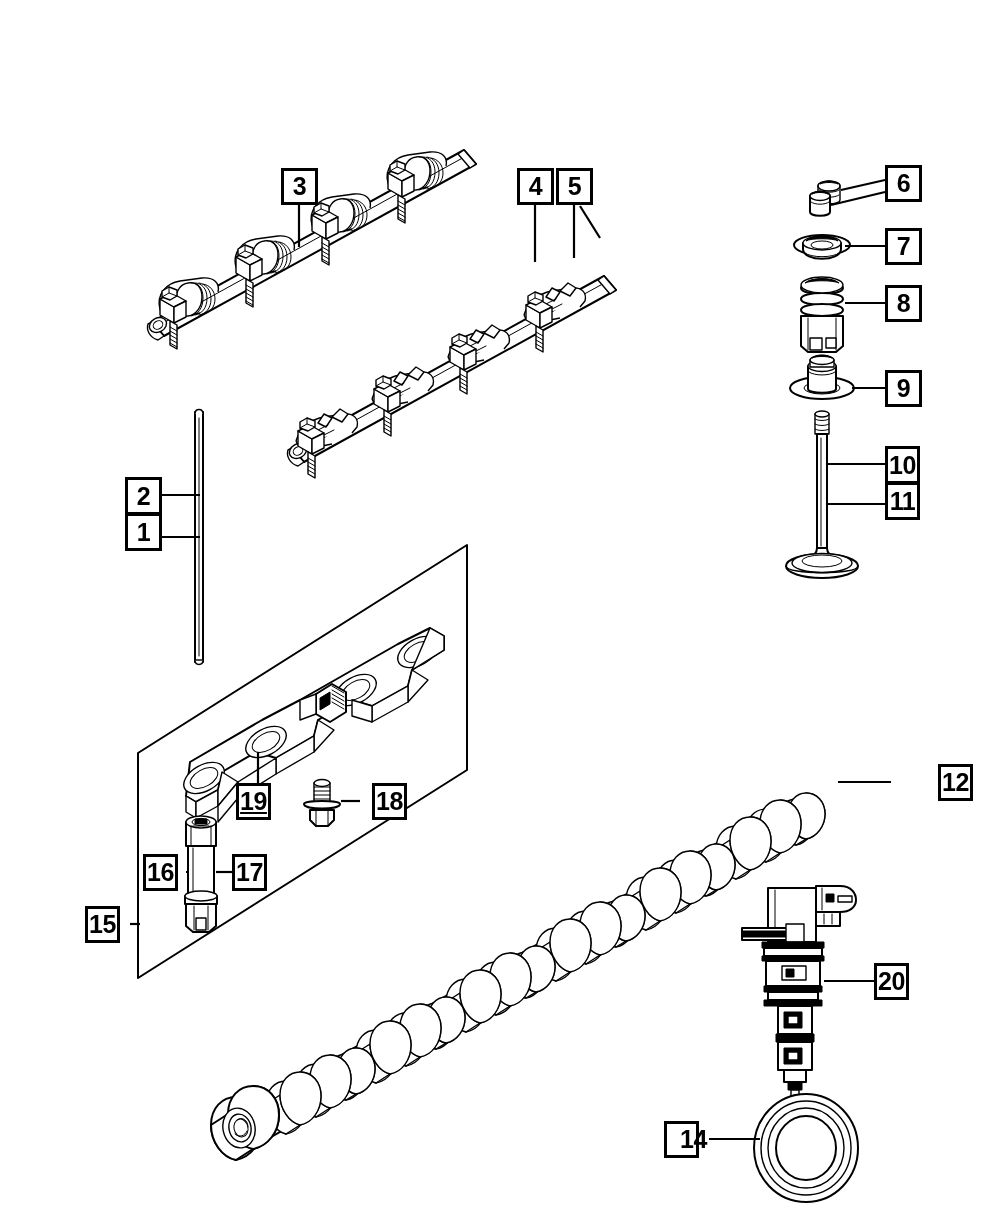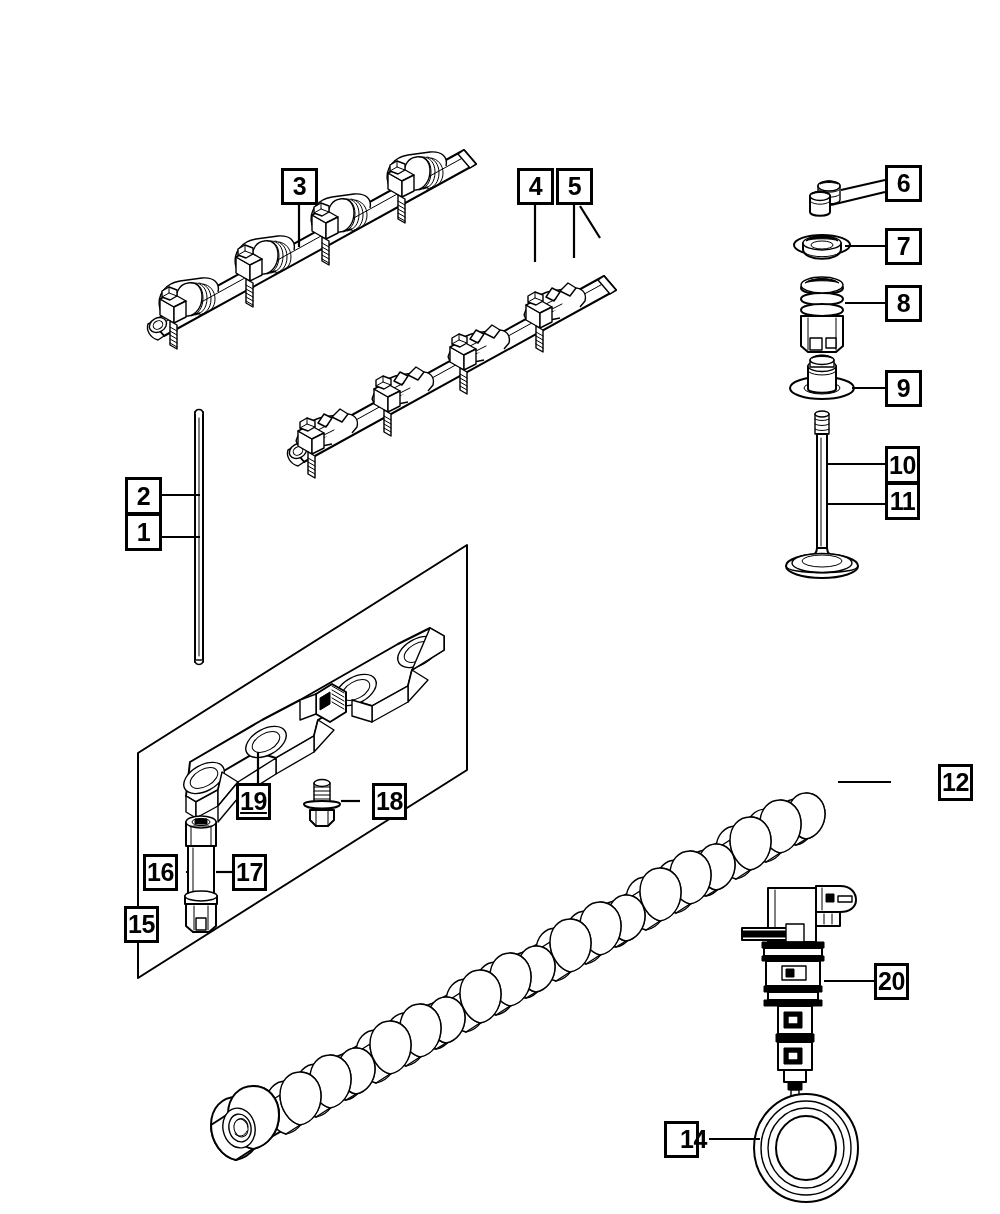--- a/index.html
+++ b/index.html
@@ -485,19 +485,19 @@
 <div class="callout w1" style="left:885px;top:285px;">8</div>
 <div class="callout w1" style="left:885px;top:370px;">9</div>
 
 <div class="callout w2 stack-top" style="left:885px;top:446px;">10</div>
 <div class="callout w2 stack-bot" style="left:885px;top:483px;">11</div>
 
 <div class="callout w2" style="left:891px;top:764px;margin-left:47px;">12</div>
 <div class="callout w2" style="left:874px;top:963px;">20</div>
 <div class="callout w2" style="left:664px;top:1121px;padding-left:24px;">14</div>
 
-<div class="callout w2" style="left:85px;top:906px;margin-left:39px;">15</div>
+<div class="callout w2" style="left:85px;top:906px;">15</div>
 <div class="callout w2" style="left:143px;top:854px;">16</div>
 <div class="callout w2" style="left:232px;top:854px;">17</div>
 <div class="callout w2" style="left:372px;top:783px;">18</div>
 <div class="callout w2" style="left:236px;top:783px;text-decoration:underline;">19</div>
 
 </div>
 
 </body></html>

